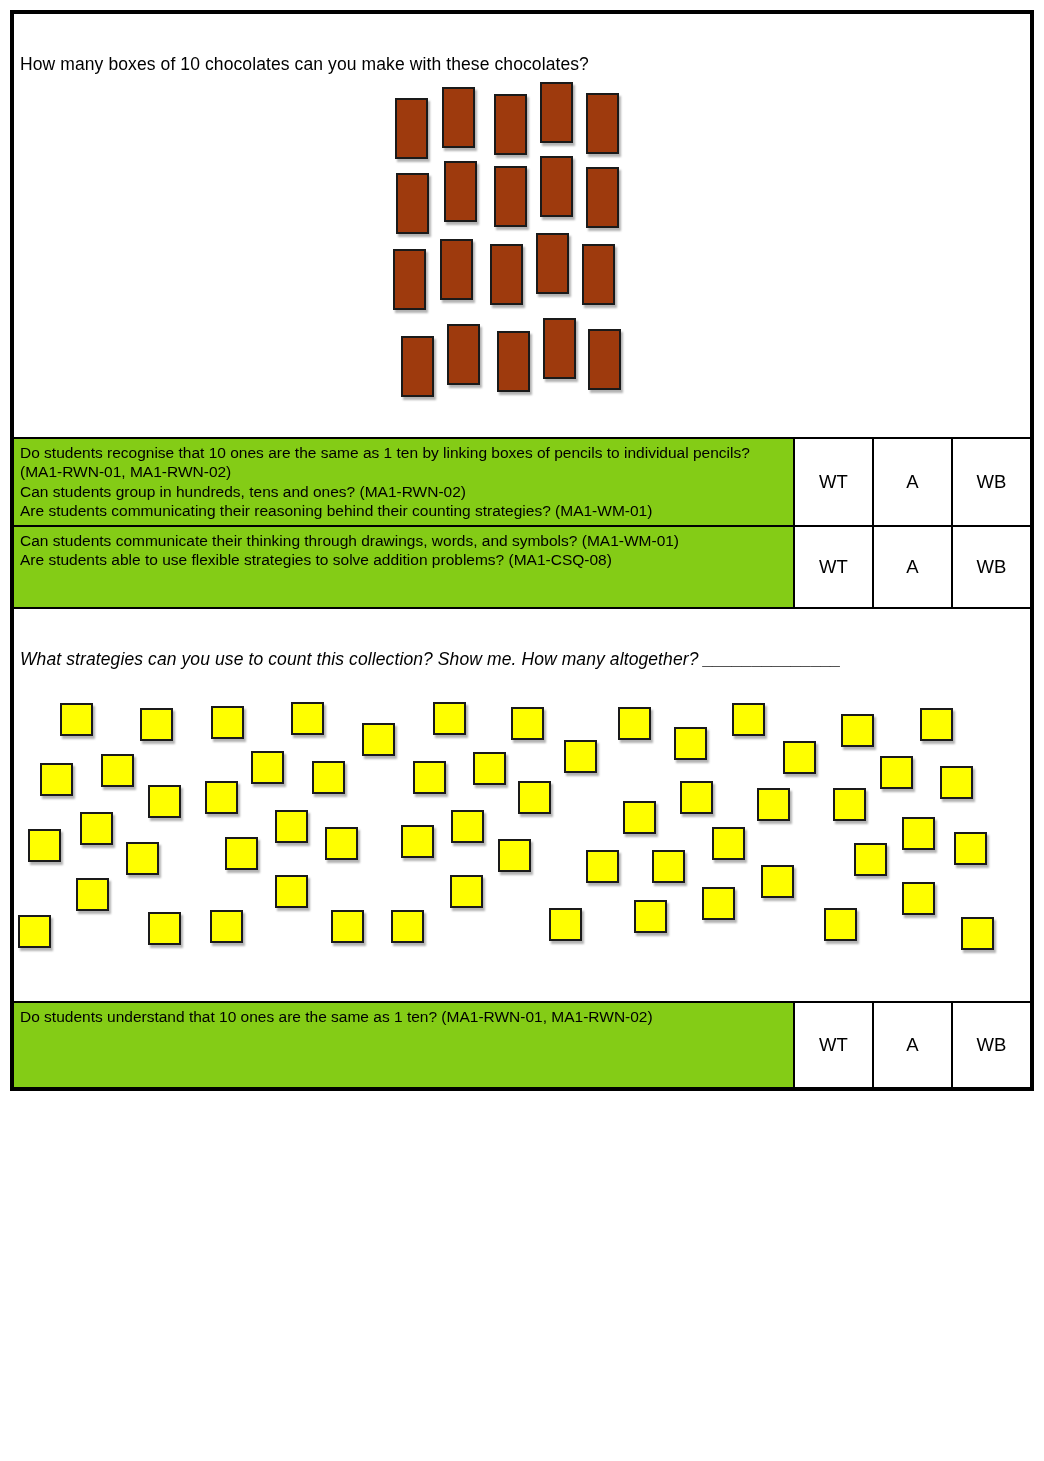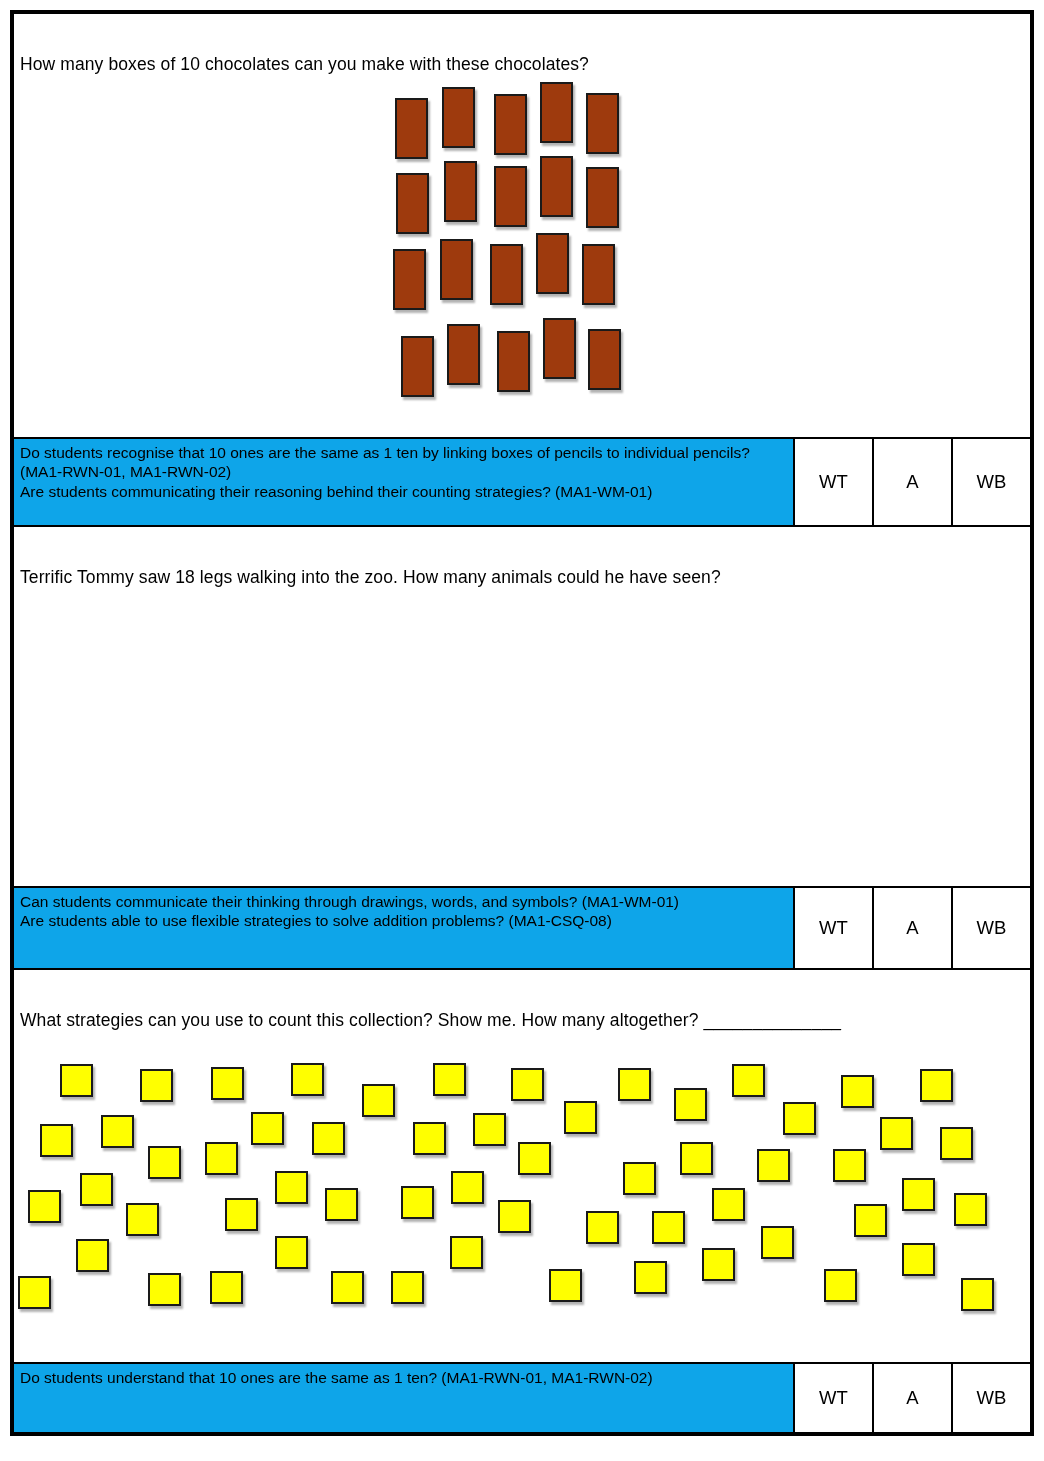--- a/index.html
+++ b/index.html
@@ -4,33 +4,33 @@
 <style>
   html,body{margin:0;padding:0;background:#ffffff;}
   body{font-family:"Liberation Sans",sans-serif;color:#000;}
   .page{position:relative;width:1044px;height:1461px;background:#fff;overflow:hidden;}
   .sheet{position:absolute;left:10px;top:10px;width:1016px;border:4px solid #000;background:#fff;}
   .row{position:relative;box-sizing:border-box;}
   .row + .row{border-top:2px solid #000;}
   .task-row{background:#fff;}
   .question{margin:0;padding:40px 12px 0 6px;font-size:17.5px;letter-spacing:0.1px;}
   .criteria-row{display:flex;align-items:stretch;}
-  .criteria-cell{flex:1 1 auto;background:#0ea5e9;border-right:2px solid #000;padding:4px 6px 2px 6px;font-size:15.5px;line-height:1.25;}
+  .criteria-cell{flex:1 1 auto;background:#84cc16;border-right:2px solid #000;padding:4px 6px 2px 6px;font-size:15.5px;line-height:1.25;}
   .rating-cell{width:77px;flex:0 0 auto;display:flex;align-items:center;justify-content:center;
                font-size:18.5px;background:#fff;border-right:2px solid #000;}
   .rating-cell:last-child{border-right:none;}
   .shape-layer{position:absolute;left:0;top:0;right:0;bottom:0;}
   .shape{position:absolute;box-sizing:border-box;border:2px solid #1a1a1a;box-shadow:2px 3px 2px rgba(0,0,0,0.30);}
   
   .r-task-1{height:423px;}
   .r-crit-1{height:88px;}
   .r-task-2{height:361px;}
   .r-crit-2{height:82px;}
-  .r-task-3{height:394px;}
-  .r-crit-3{height:70px;}
+  .r-task-3{height:394px;font-style:italic;}
+  .r-crit-3{height:86px;}
 </style>
 </head>
 <body>
 
 <div class="page">
   <div class="sheet">
 
     <div class="row task-row r-task-1">
       <p class="question">How many boxes of 10 chocolates can you make with these chocolates?</p>
       <div class="shape-layer">
@@ -53,30 +53,28 @@
           <div class="shape" style="left: 433px; top: 310px; width: 33px; height: 61px; background: rgb(158, 58, 13);"></div>
           <div class="shape" style="left: 483px; top: 317px; width: 33px; height: 61px; background: rgb(158, 58, 13);"></div>
           <div class="shape" style="left: 529px; top: 304px; width: 33px; height: 61px; background: rgb(158, 58, 13);"></div>
           <div class="shape" style="left: 574px; top: 315px; width: 33px; height: 61px; background: rgb(158, 58, 13);"></div>
         </div>
     </div>
 
     <div class="row criteria-row r-crit-1">
       <div class="criteria-cell">
           <div>Do students recognise that 10 ones are the same as 1 ten by linking boxes of pencils to individual pencils? (MA1-RWN-01, MA1-RWN-02)</div>
+          <div>Can students group in hundreds, tens and ones? (MA1-RWN-02)</div>
           <div>Are students communicating their reasoning behind their counting strategies? (MA1-WM-01)</div>
         </div>
       <div class="rating-cell">WT</div>
       <div class="rating-cell">A</div>
       <div class="rating-cell">WB</div>
     </div>
 
-    <div class="row task-row r-task-2">
-      <p class="question">Terrific Tommy saw 18 legs walking into the zoo. How many animals could he have seen?</p>
-    </div>
 
     <div class="row criteria-row r-crit-2">
       <div class="criteria-cell">
           <div>Can students communicate their thinking through drawings, words, and symbols? (MA1-WM-01)</div>
           <div>Are students able to use flexible strategies to solve addition problems? (MA1-CSQ-08)</div>
         </div>
       <div class="rating-cell">WT</div>
       <div class="rating-cell">A</div>
       <div class="rating-cell">WB</div>
     </div>

